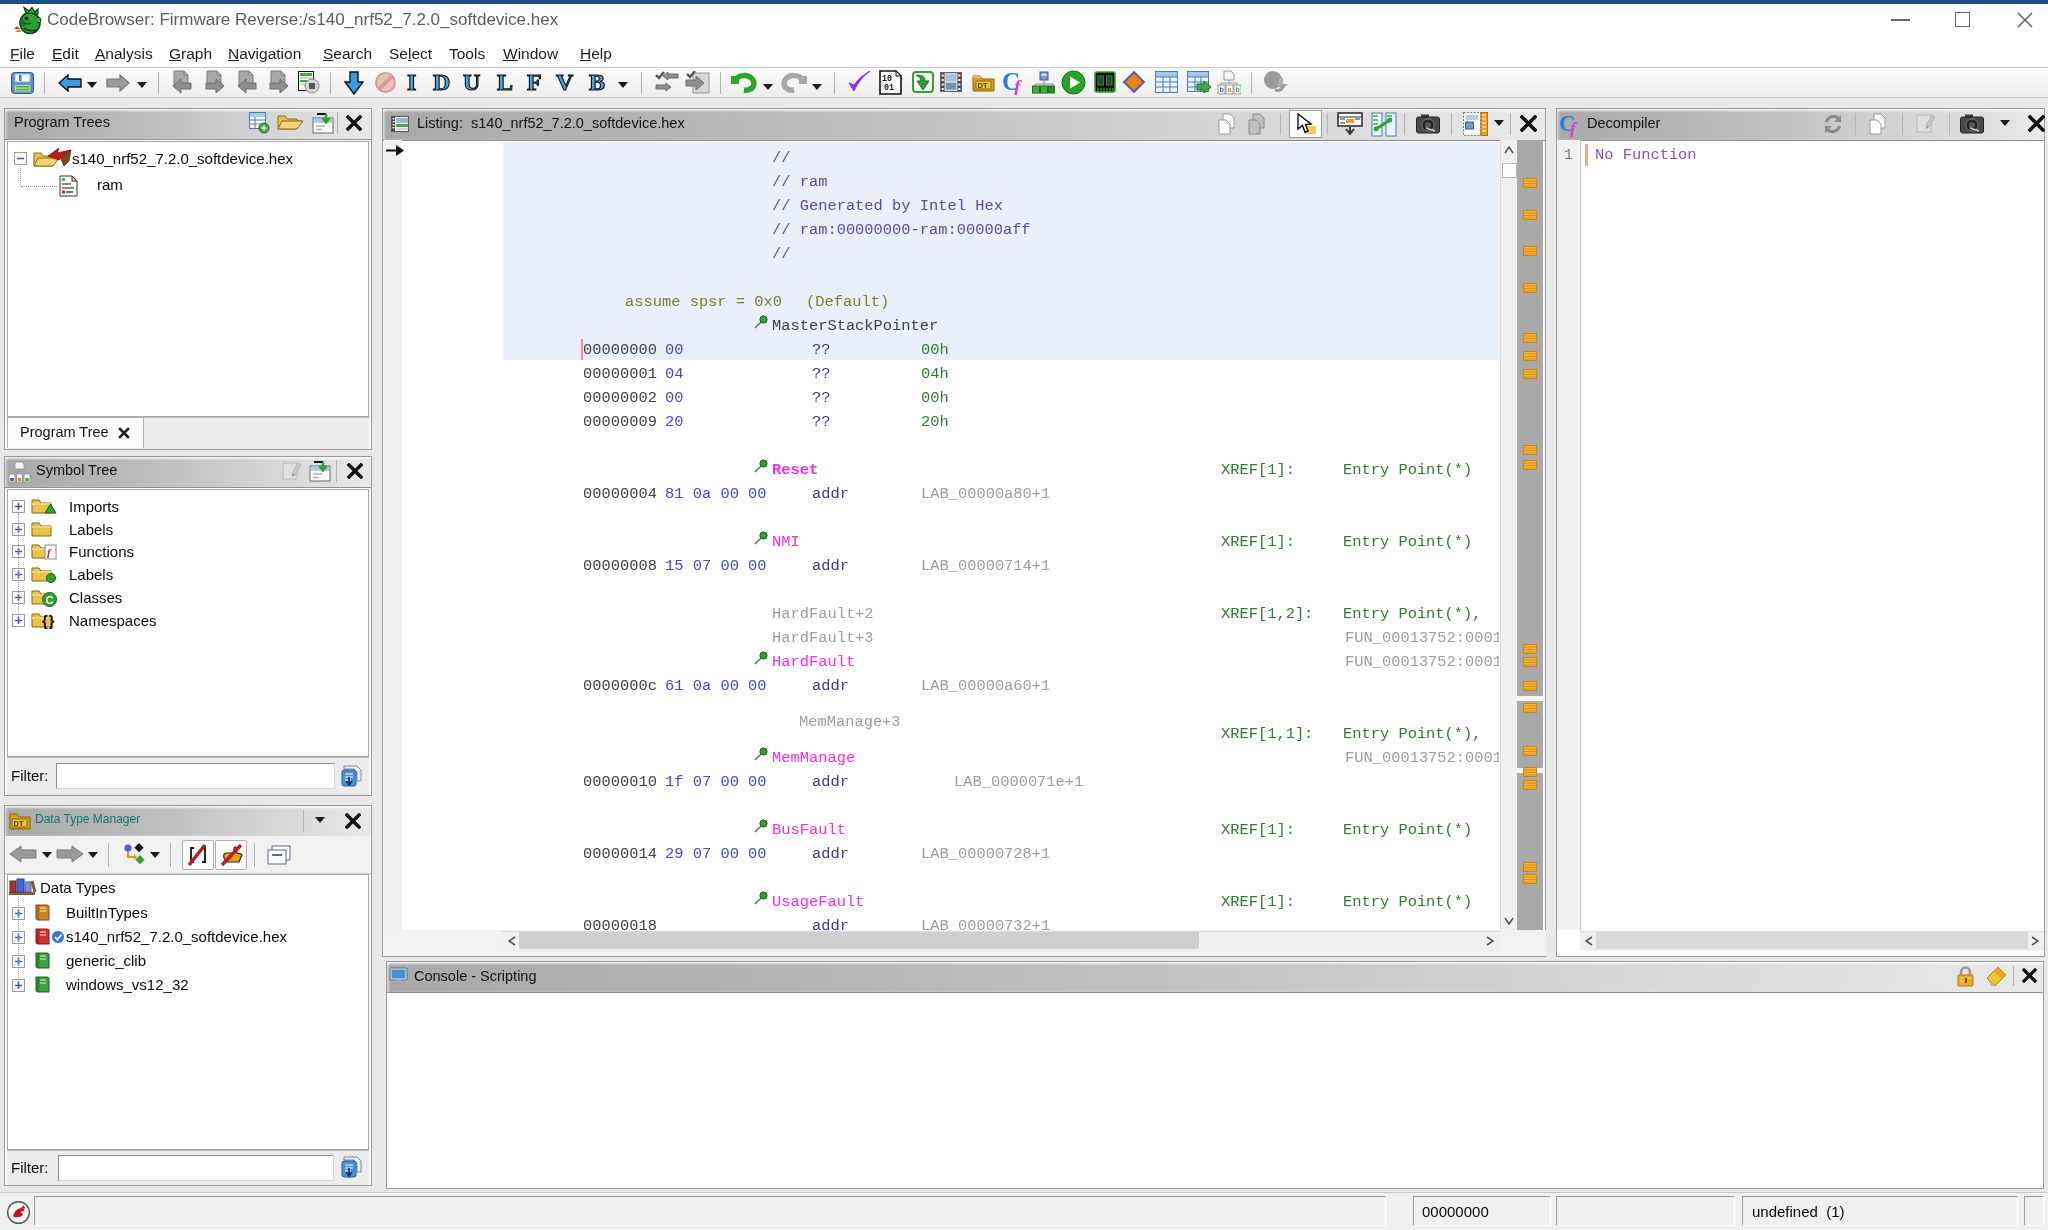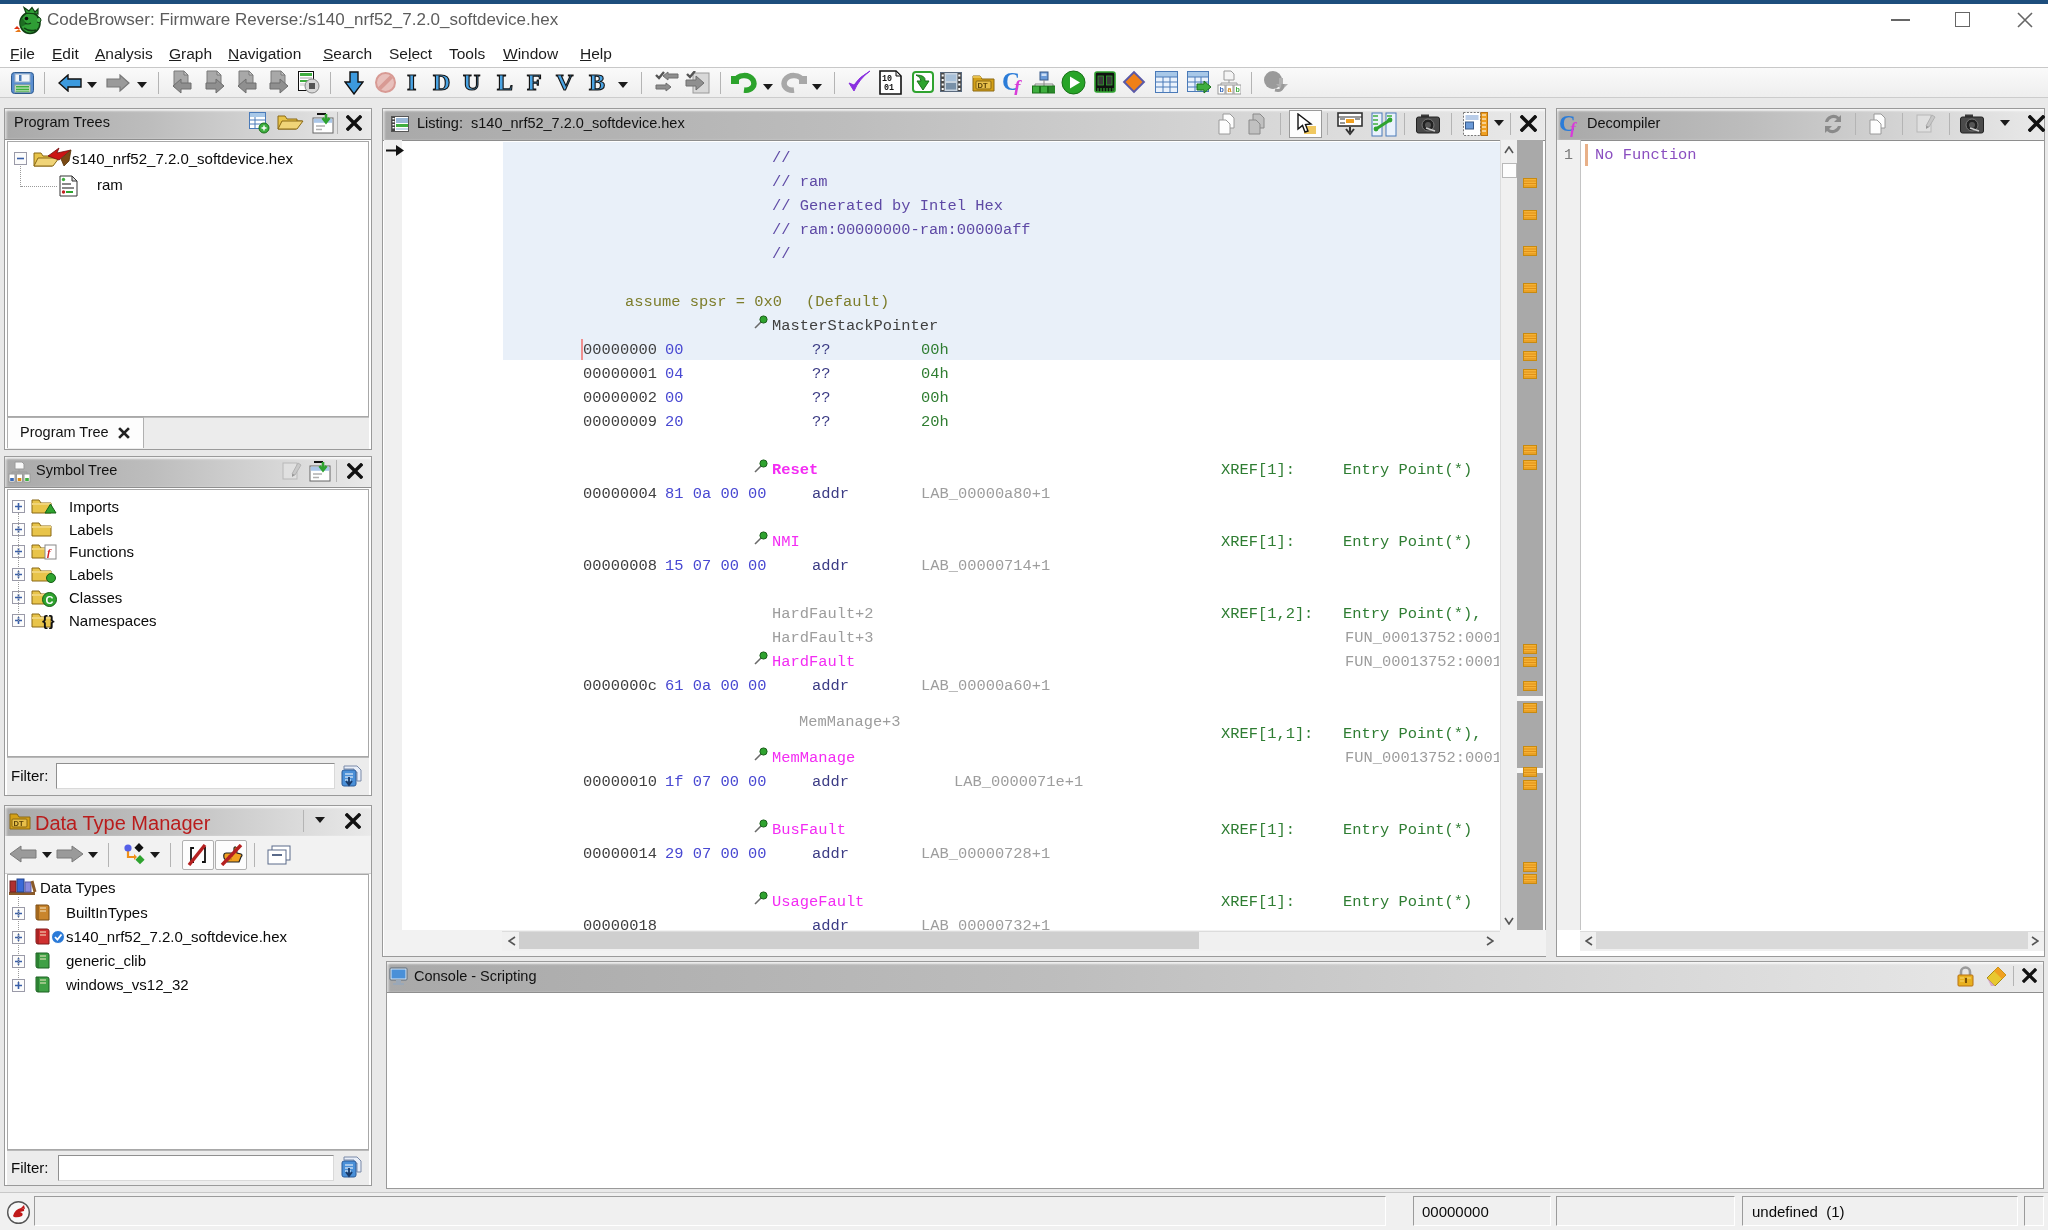--- a/index.html
+++ b/index.html
@@ -402,21 +402,21 @@
 <path d="M8 12 L8 19 M5 16 L8 20 L11 16" stroke="#1a3a68" stroke-width="1.8" fill="none"></path>
 </svg>
 <div class="panel" style="left:4px;top:805px;width:368px;height:381px">
 <div class="phead"></div>
 </div>
 <svg class="abs" style="left:9px;top:810px" width="22" height="20" viewBox="0 0 22 20">
 <path d="M1 4 L8 4 L10 7 L21 7 L21 19 L1 19 Z" fill="#d4a017" stroke="#8a6914"></path>
 <rect x="3" y="9" width="15" height="8" rx="1" fill="#e8c04a" stroke="#8a6914"></rect>
 <text x="4.5" y="16" font-size="7.5" font-weight="bold" fill="#5a4208">DT</text>
 </svg>
-<div class="sans" style="left:35px;top:812px;font-size:20px;color:#b91c1c;font-weight:normal;">Data Type Manager</div>
+<div class="sans" style="left:35px;top:812px;font-size:12px;color:#0f766e;font-weight:normal;">Data Type Manager</div>
 <div class="vsep" style="left:303px;top:810px;height:22px;"></div>
 <div class="tri-d" style="left:315px;top:817px;"></div>
 <svg class="abs" style="left:345px;top:813px" width="16" height="16" viewBox="0 0 16 16">
     <path d="M2 2 L14 14 M14 2 L2 14" stroke="#111" stroke-width="3.4" stroke-linecap="square"></path>
   </svg>
 <div class="abs" style="left:5px;top:836px;width:366px;height:37px;background:#f2f2f2;border-bottom:1px solid #cfcfcf"></div>
 <svg class="abs" style="left:9px;top:845px" width="28" height="18" viewBox="0 0 28 18">
     <path d="M12 1 L12 5 L27 5 L27 13 L12 13 L12 17 L1 9 Z" fill="#9a9a9a" stroke="#7a7a7a"></path>
   </svg>
 <div class="tri-d" style="left:42px;top:852px;"></div>

